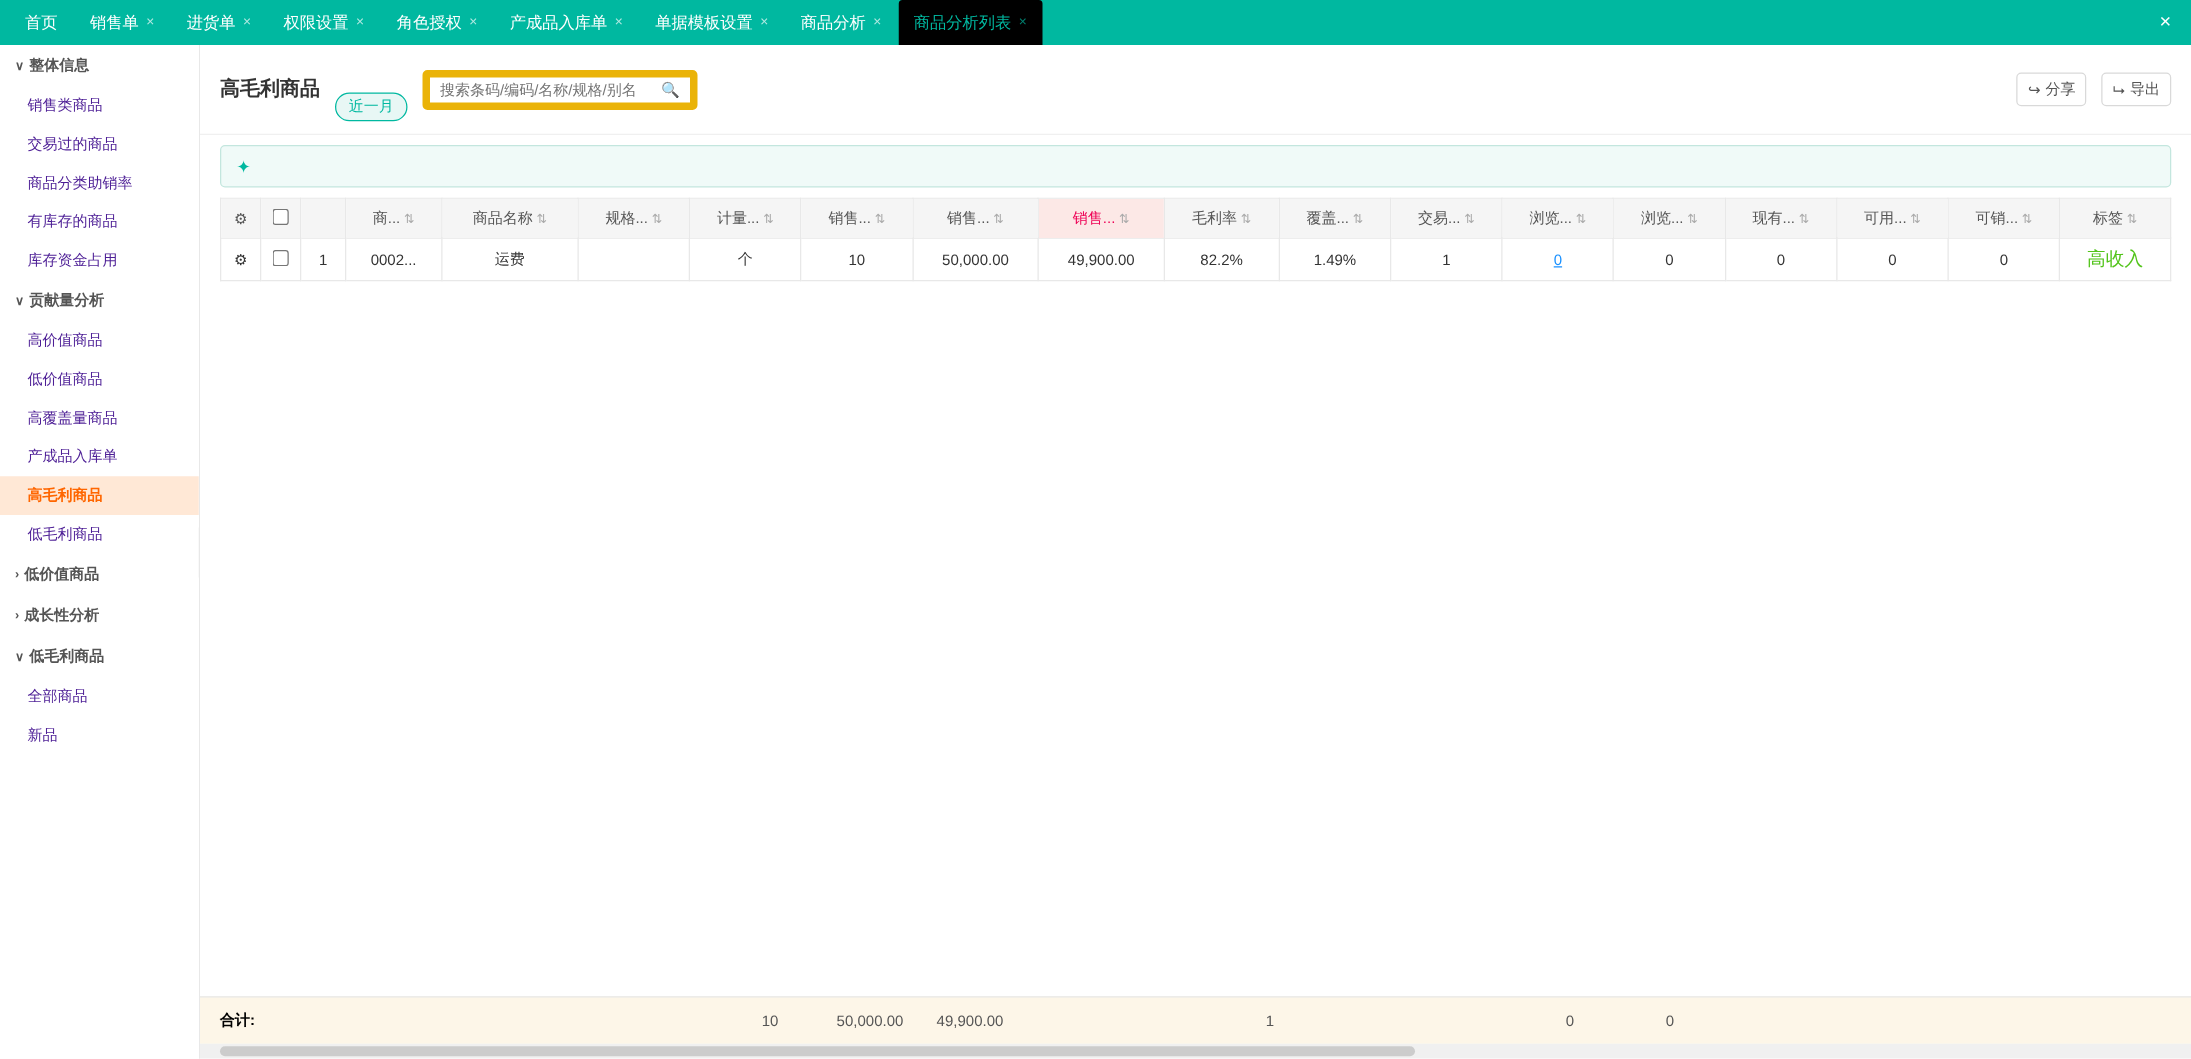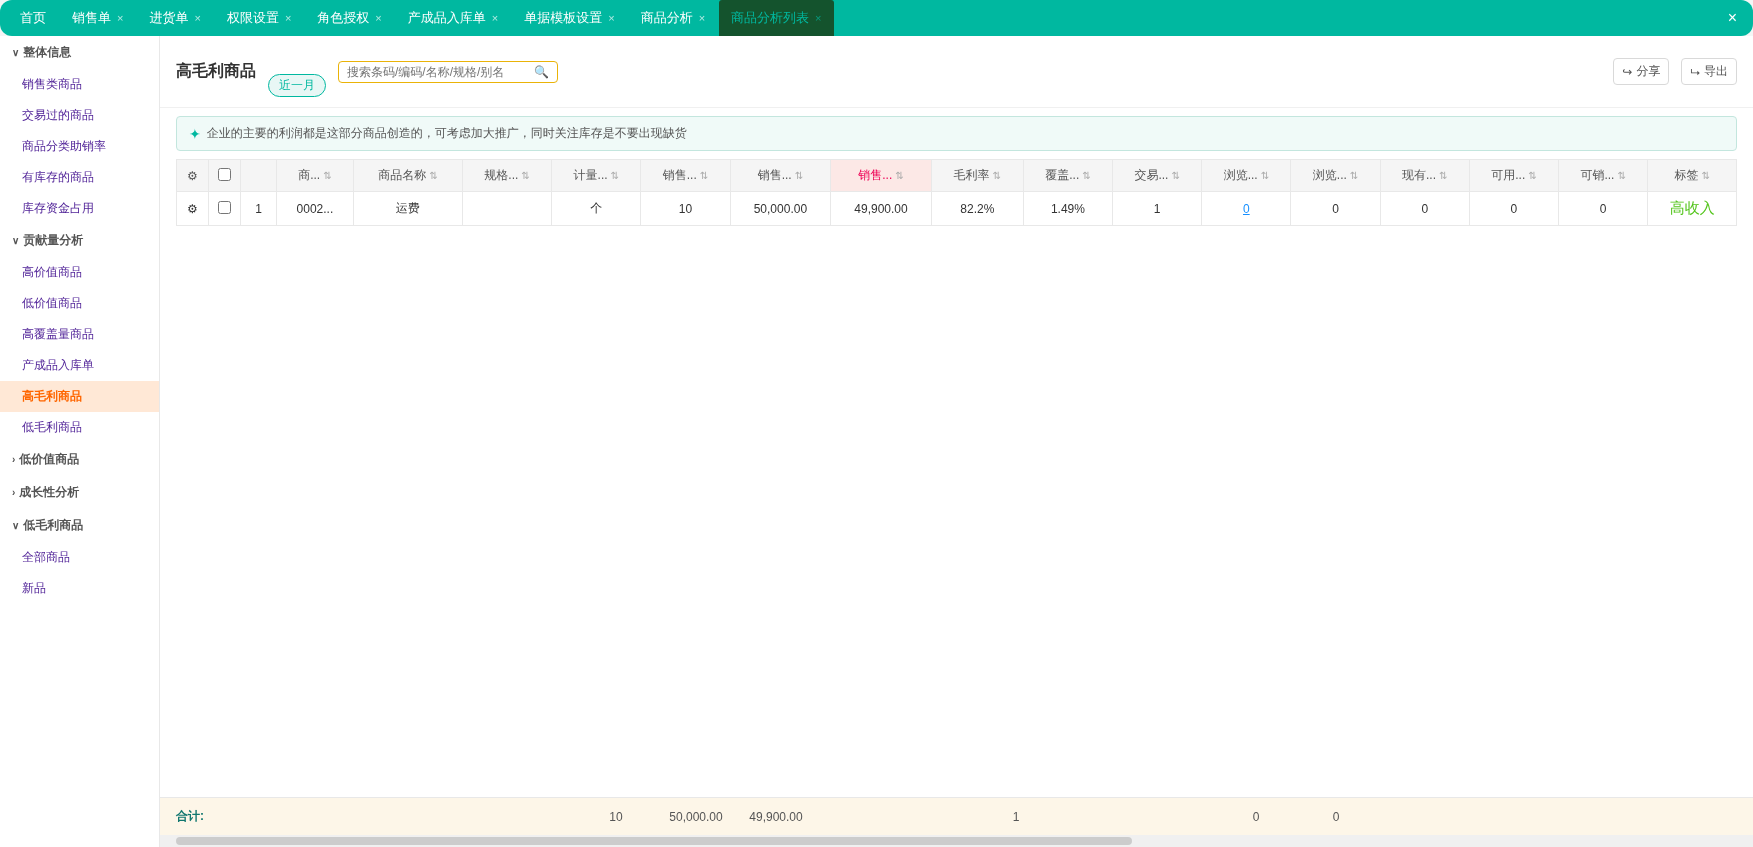--- a/index.html
+++ b/index.html
@@ -6,35 +6,34 @@
     body { font-family: 'Microsoft YaHei', Arial, sans-serif; font-size: 12px; background: #f5f5f5; color: #333; width: 1753px; min-height: 847px; overflow: hidden; }
 
     
     .top-nav {
       display: flex;
       align-items: center;
       background: #00b8a0;
       height: 36px;
       padding: 0 8px;
       gap: 2px;
-      border-radius: 12px;
     }
     .nav-tab {
       display: flex;
       align-items: center;
       padding: 0 12px;
       height: 36px;
       color: #fff;
       font-size: 13px;
       cursor: pointer;
       white-space: nowrap;
       gap: 4px;
       border-radius: 3px 3px 0 0;
     }
-    .nav-tab.active { background: #14532d; color: #00b8a0; justify-content: center; }
+    .nav-tab.active { background: #000000; color: #00b8a0; justify-content: center; }
     .nav-tab .close-x { font-size: 11px; opacity: 0.7; margin-left: 2px; }
     .nav-spacer { flex: 1; }
     .nav-close-btn { color: #fff; font-size: 16px; cursor: pointer; padding: 0 8px; }
 
     
     .main-layout {
       display: flex;
       height: calc(847px - 36px);
     }
 
@@ -110,21 +109,21 @@
       border: 1px solid #00b8a0;
       border-radius: 12px;
       padding: 2px 10px;
       font-size: 12px;
       cursor: pointer;
       margin-top: 28px;
     }
     .search-box {
       display: flex;
       align-items: flex-start;
-      border: 1px solid #eab308;
+      border: 6px solid #eab308;
       border-radius: 4px;
       padding: 3px 8px;
       gap: 6px;
       width: 220px;
     }
     .search-box input {
       border: none;
       outline: none;
       font-size: 12px;
       width: 100%;
@@ -203,21 +202,21 @@
     .footer-total {
       display: flex;
       align-items: center;
       background: #fdf6e8;
       border-top: 1px solid #e8e8e8;
       padding: 8px 16px;
       font-size: 12px;
       color: #555;
       min-height: 38px;
     }
-    .footer-total-label { width: 80px; color: #0f766e; font-weight: 600; }
+    .footer-total-label { width: 80px; color: #000000; font-weight: 600; }
     .footer-cells {
       display: flex;
       gap: 0;
       flex: 1;
     }
     .footer-cell {
       padding: 0 8px;
       min-width: 80px;
       text-align: center;
     }
@@ -373,21 +372,20 @@
         <span>分享</span>
       </button>
       <button class="action-btn">
         <span>⮡</span>
         <span>导出</span>
       </button>
     </div>
 
     <div class="info-bar">
       <span class="info-icon">✦</span>
-      <span>企业的主要的利润都是这部分商品创造的，可考虑加大推广，同时关注库存是不要出现缺货</span>
     </div>
 
     <div class="table-wrapper">
       <table>
         <thead>
           <tr>
             <th class="settings-col">
               <div class="col-inner">⚙</div>
             </th>
             <th class="checkbox-col">

